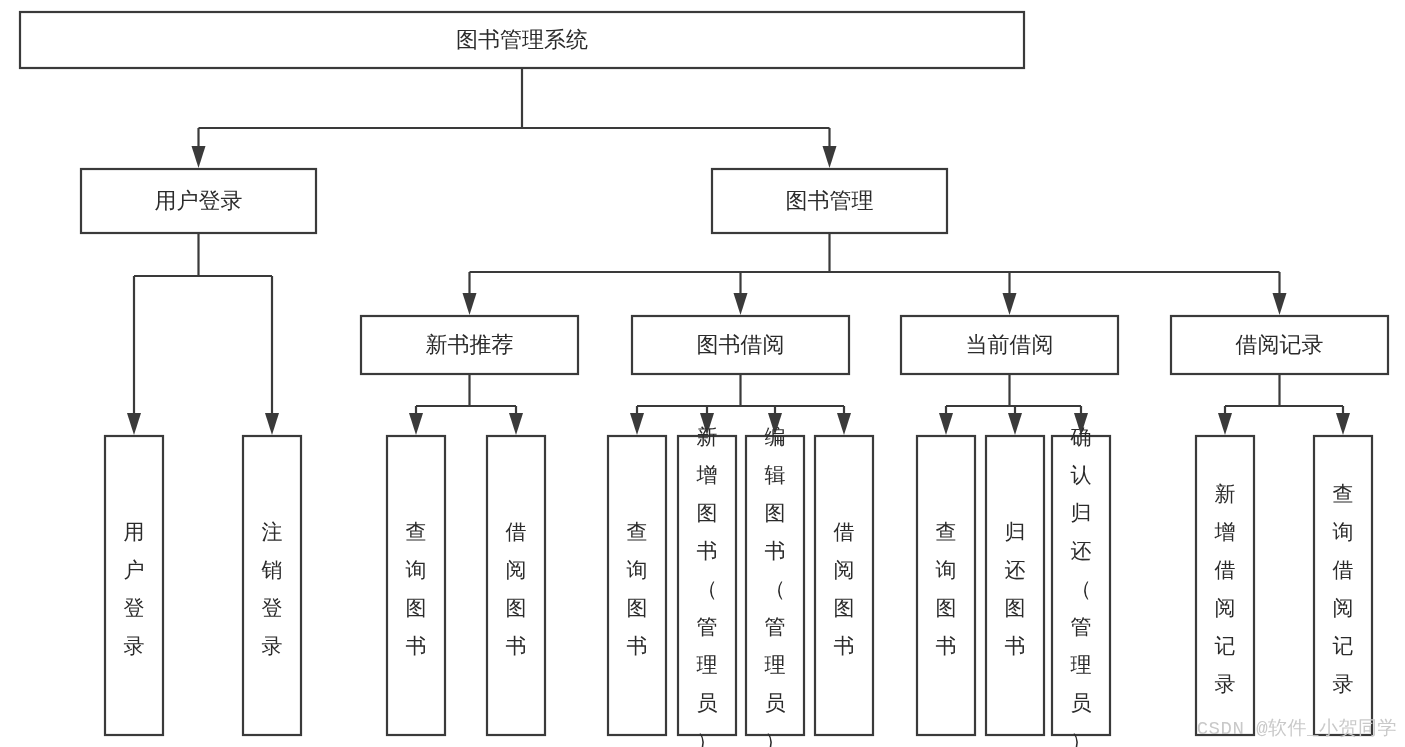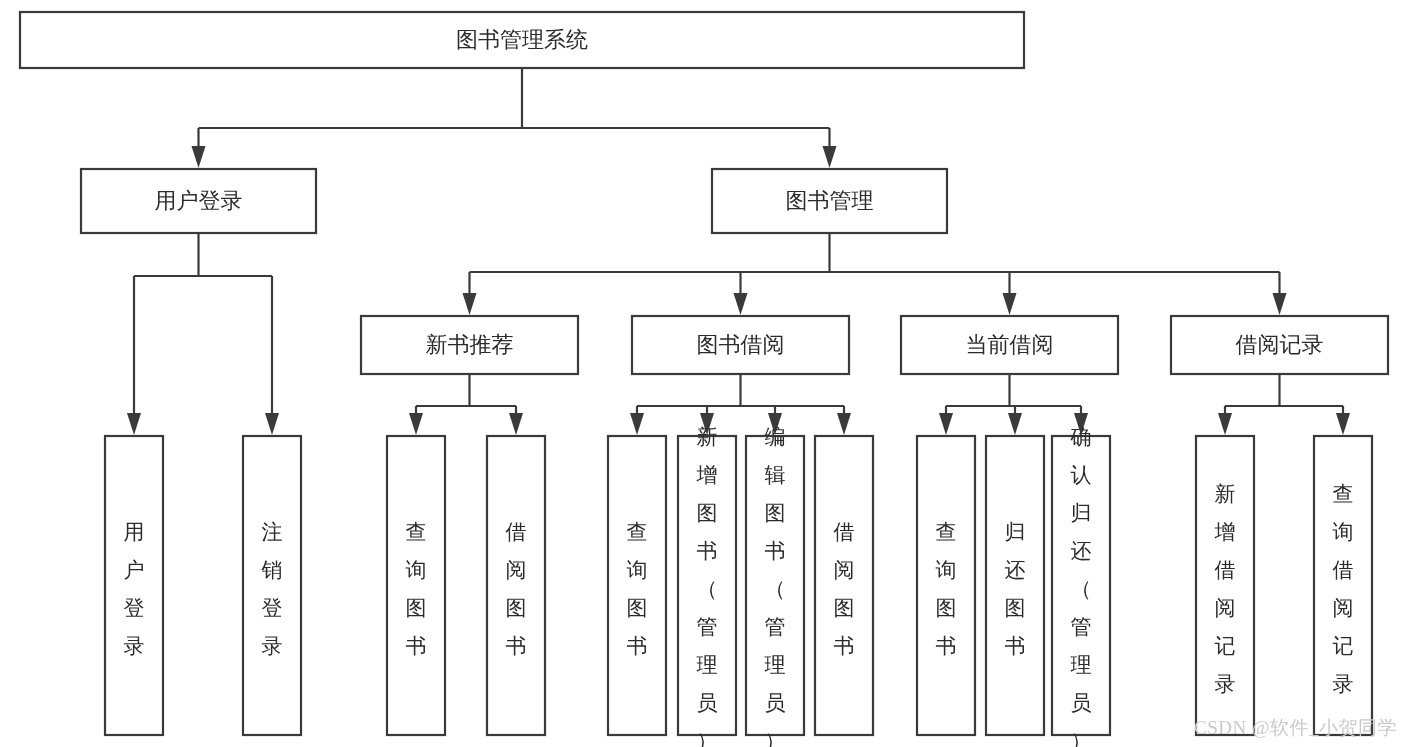--- a/index.html
+++ b/index.html
@@ -47,21 +47,21 @@
   .arrow-head {
     fill: #3a3a3a;
     stroke: none;
   }
   .watermark {
     position: absolute;
     right: 8px;
     bottom: 6px;
     color: #c9c9c9;
     font-size: 19px;
-    font-family: Liberation Serif, serif;
+    font-family: Liberation Mono, monospace;
     white-space: nowrap;
     letter-spacing: 0.5px;
   }
 </style>
 </head>
 <body>
 
 <svg id="diagram-root" viewBox="0 0 1405 747">
   <g id="connector-layer">
       <line x1="522" y1="68" x2="522" y2="128" class="connector"></line>

